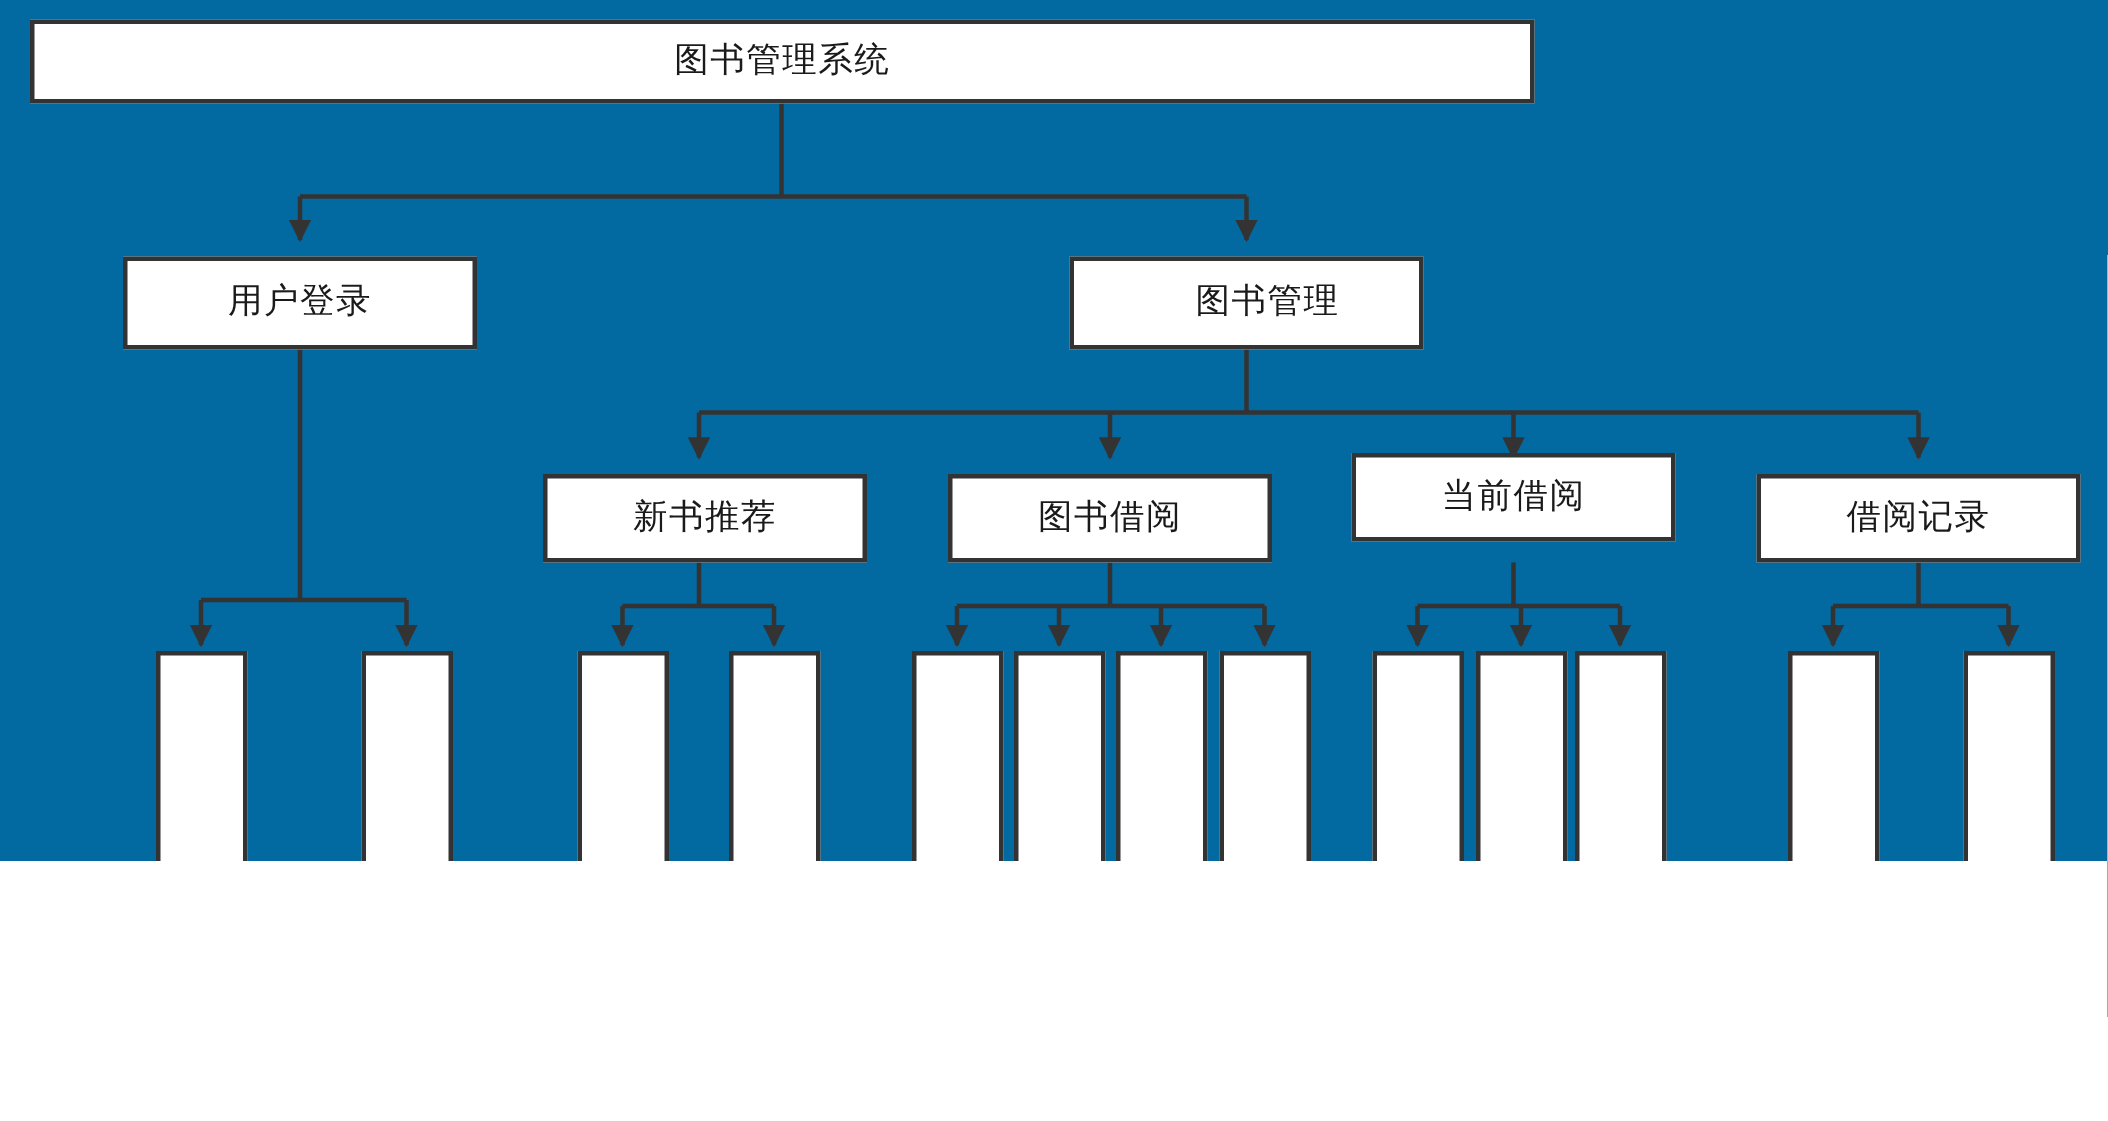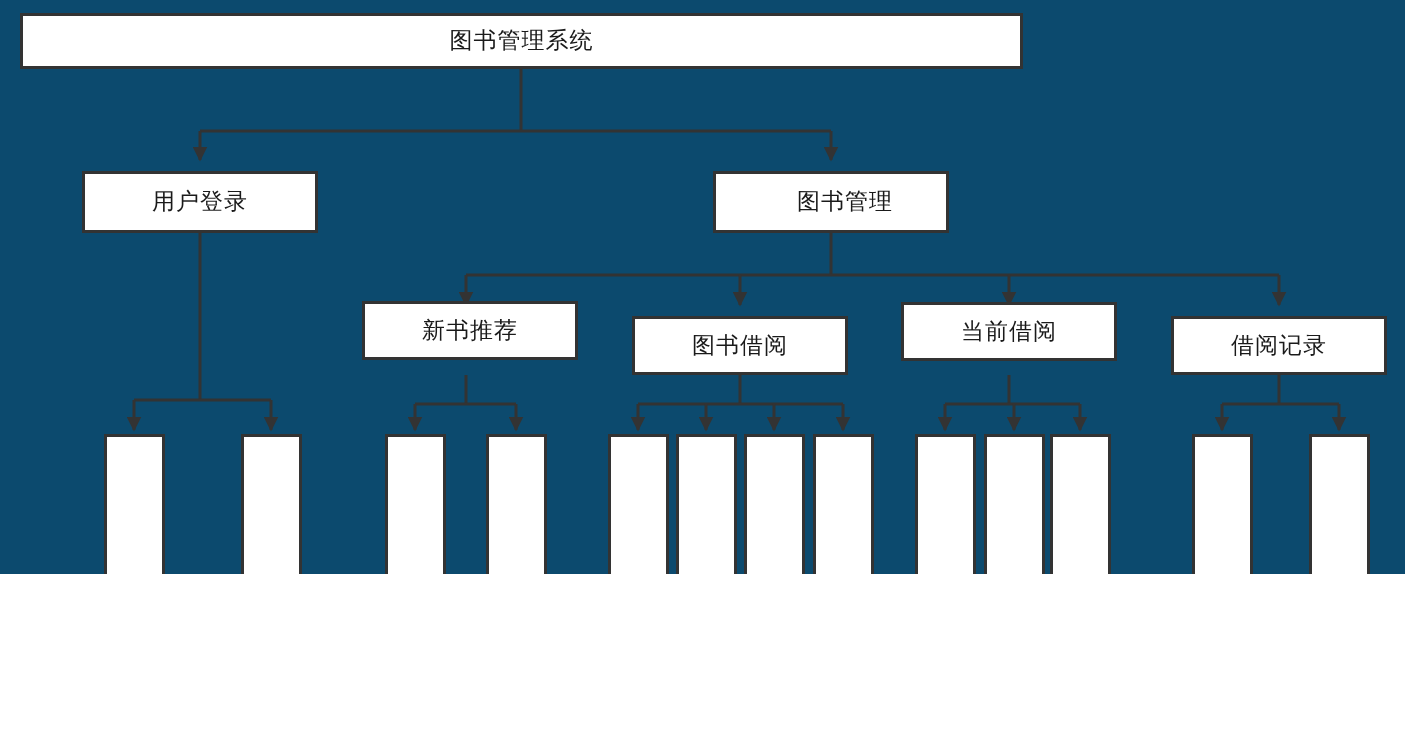--- a/index.html
+++ b/index.html
@@ -7,21 +7,21 @@
     padding: 0;
     background: #ffffff;
   }
   body {
     font-family: "DejaVu Sans", "Liberation Sans", sans-serif;
   }
   #canvas {
     position: relative;
     width: 1405px;
     height: 574px;
-    background: #0c4a6e;
+    background: #0369a1;
     overflow: hidden;
   }
   .node {
     position: absolute;
     box-sizing: border-box;
     border: 3px solid #333333;
     background: #ffffff;
     display: flex;
     align-items: center;
     justify-content: center;
@@ -124,21 +124,21 @@
     <span>图书管理系统</span>
   </div>
 
   <div class="node node-h" style="left:82px; top:171px; width:236px; height:62px;">
     <span>用户登录</span>
   </div>
   <div class="node node-h" style="left:713px; top:171px; width:236px; height:62px;padding-left:28px;">
     <span>图书管理</span>
   </div>
 
-  <div class="node node-h" style="left:362px; top:301px; width:216px; height:59px;">
+  <div class="node node-h" style="left:362px; top:316px; width:216px; height:59px;">
     <span>新书推荐</span>
   </div>
   <div class="node node-h" style="left:632px; top:316px; width:216px; height:59px;">
     <span>图书借阅</span>
   </div>
   <div class="node node-h" style="left:901px; top:302px; width:216px; height:59px;">
     <span>当前借阅</span>
   </div>
   <div class="node node-h" style="left:1171px; top:316px; width:216px; height:59px;text-align:right;">
     <span>借阅记录</span>

